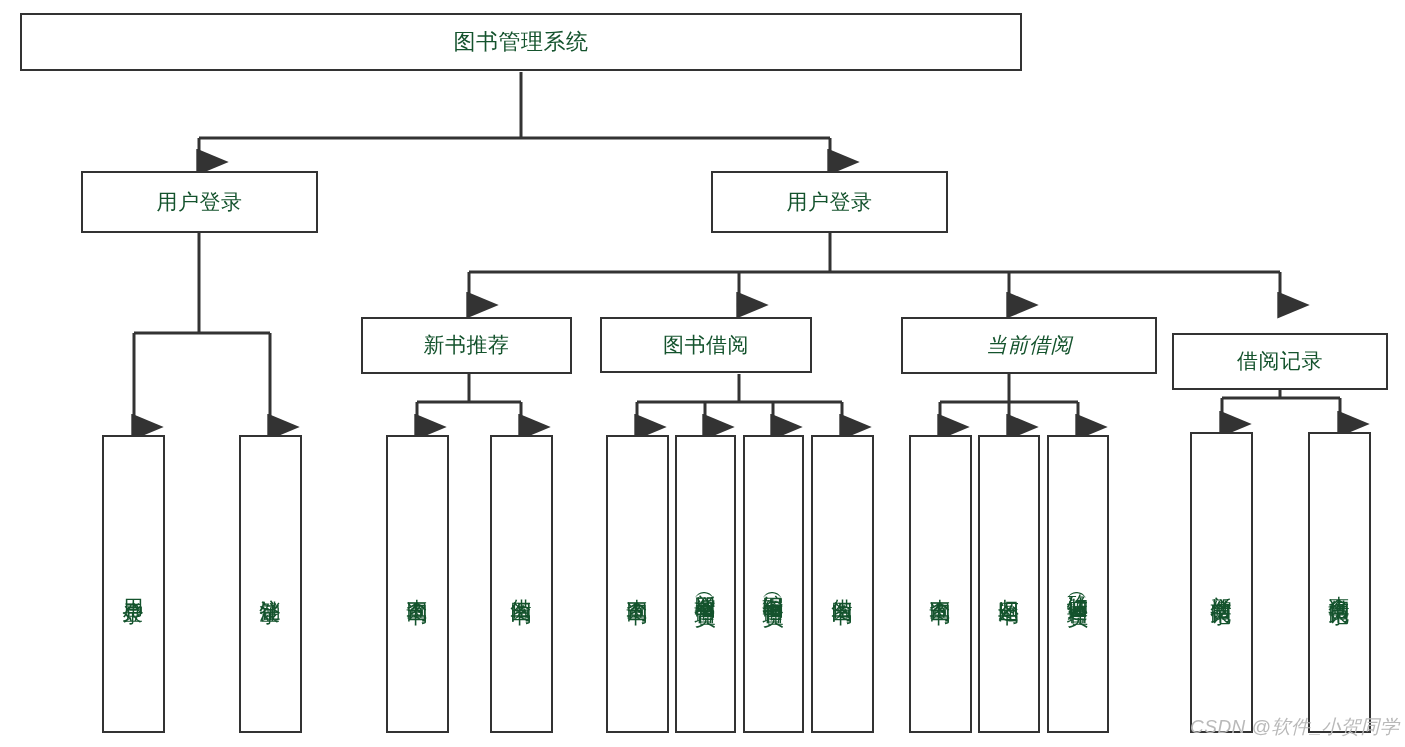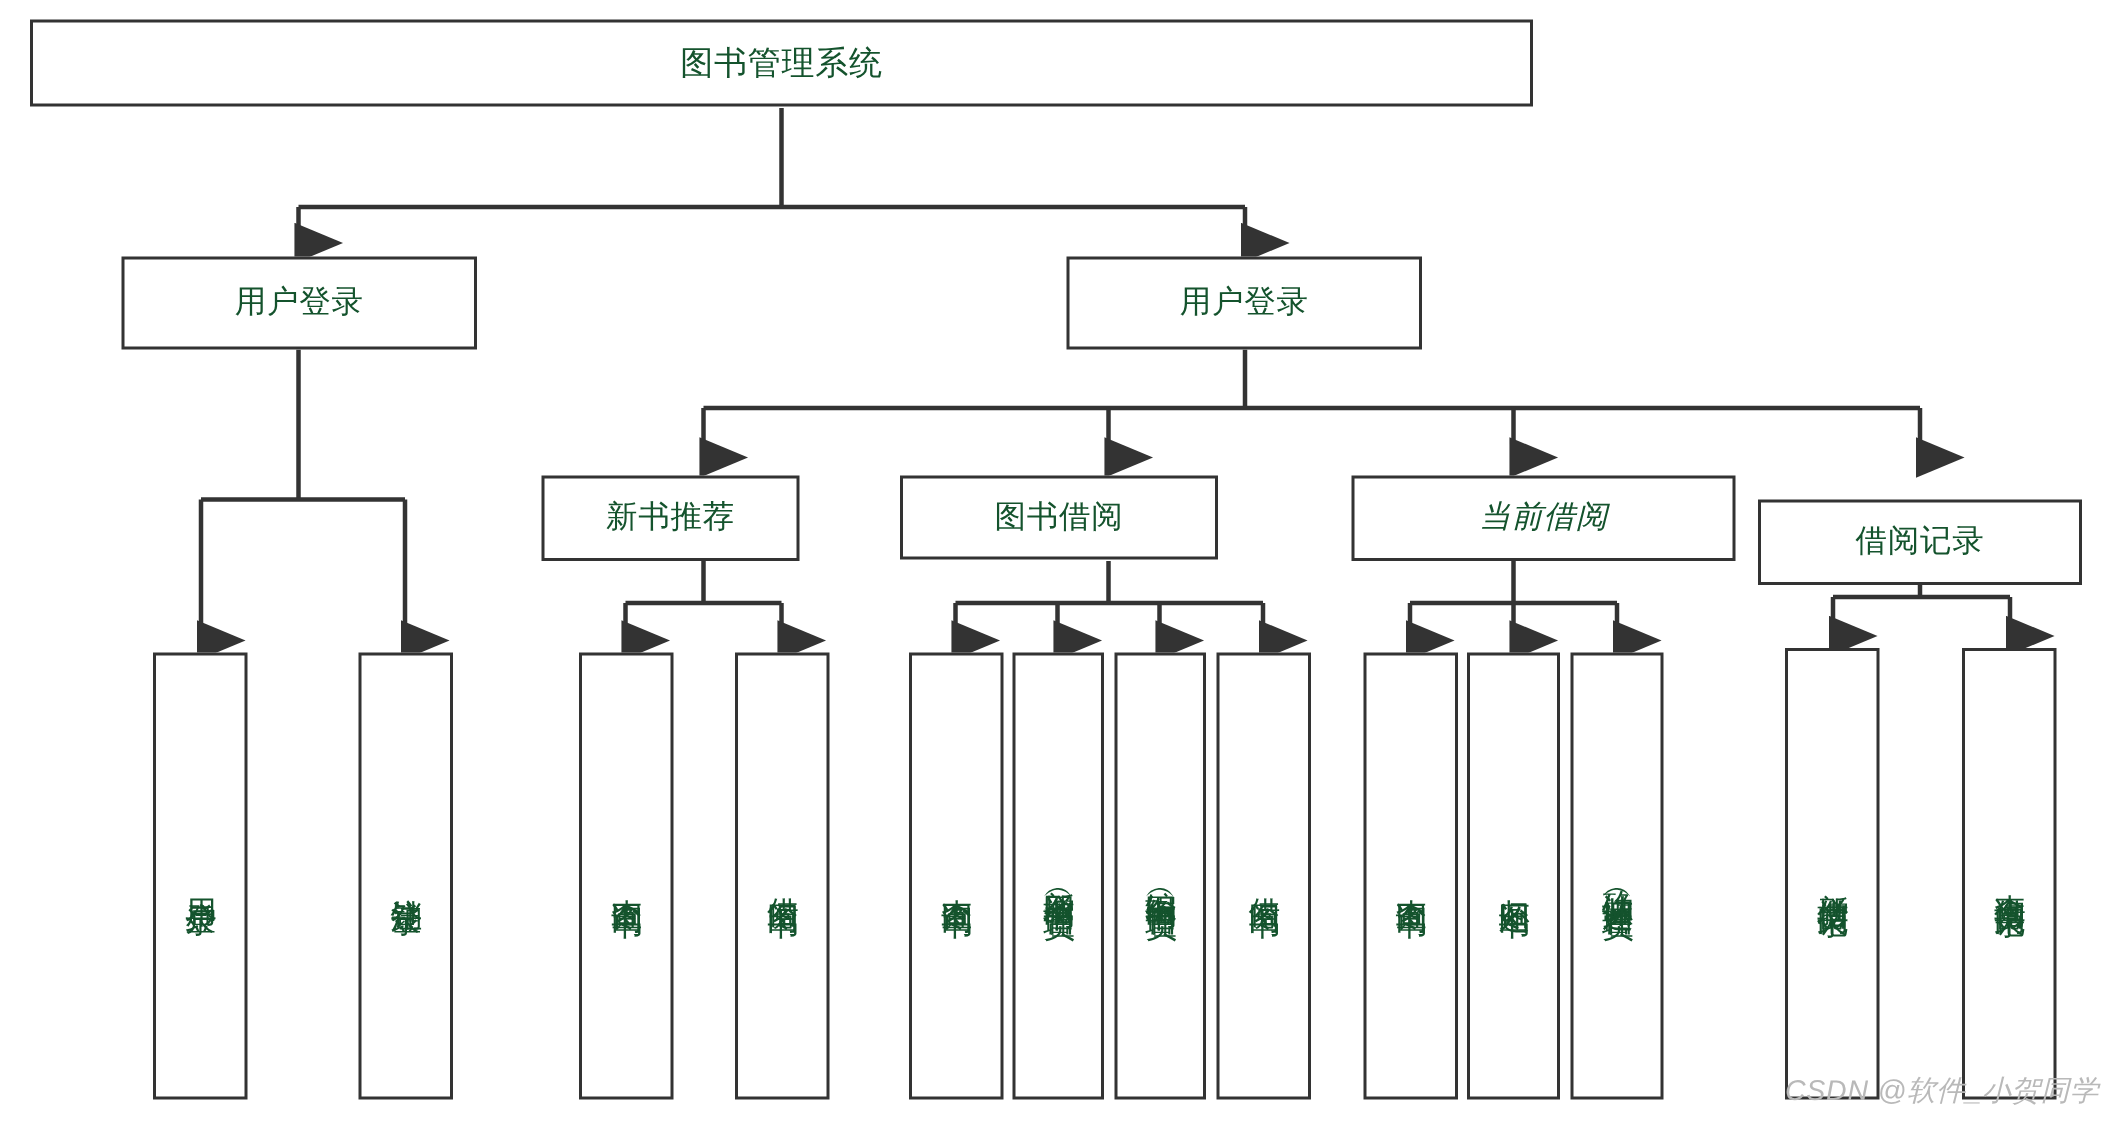--- a/index.html
+++ b/index.html
@@ -131,21 +131,21 @@
     <span class="node-label">图书管理系统</span>
   </div>
 
   <div class="node horiz" style="left:81px; top:171px; width:237px; height:62px;">
     <span class="node-label">用户登录</span>
   </div>
   <div class="node horiz" style="left:711px; top:171px; width:237px; height:62px;">
     <span class="node-label">用户登录</span>
   </div>
 
-  <div class="node horiz" style="left:361px; top:317px; width:172px; height:57px;">
+  <div class="node horiz" style="left:361px; top:317px; width:211px; height:57px;">
     <span class="node-label">新书推荐</span>
   </div>
   <div class="node horiz" style="left:600px; top:317px; width:212px; height:56px;">
     <span class="node-label">图书借阅</span>
   </div>
   <div class="node horiz" style="left:901px; top:317px; width:256px; height:57px;font-style:italic;">
     <span class="node-label">当前借阅</span>
   </div>
   <div class="node horiz" style="left:1172px; top:317px; width:216px; height:57px;margin-top:16px;">
     <span class="node-label">借阅记录</span>

